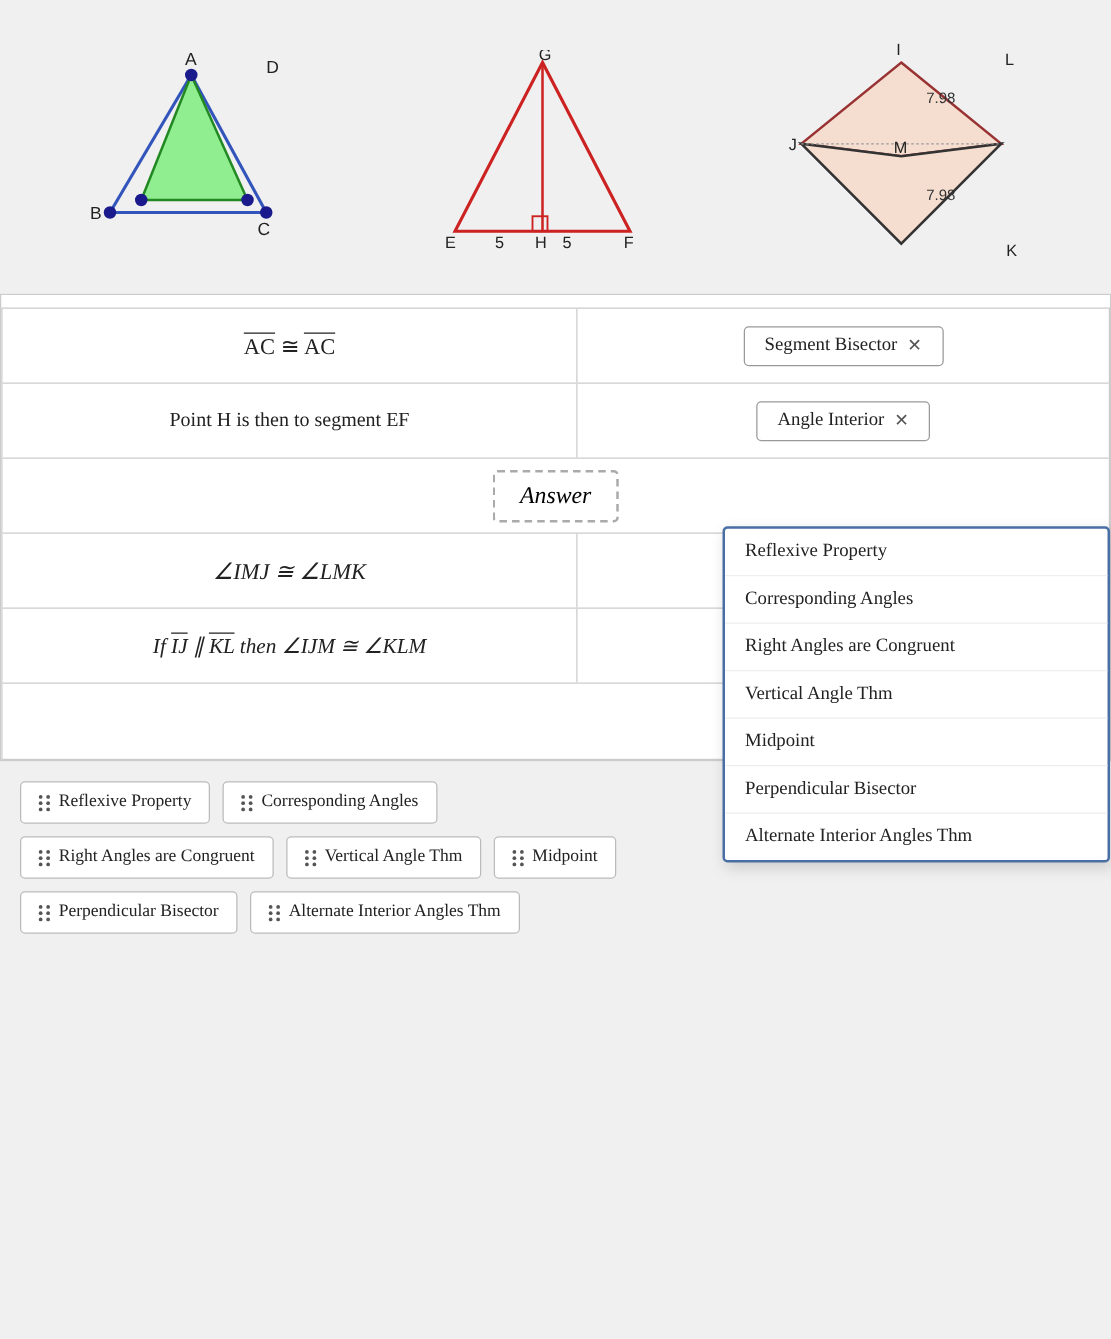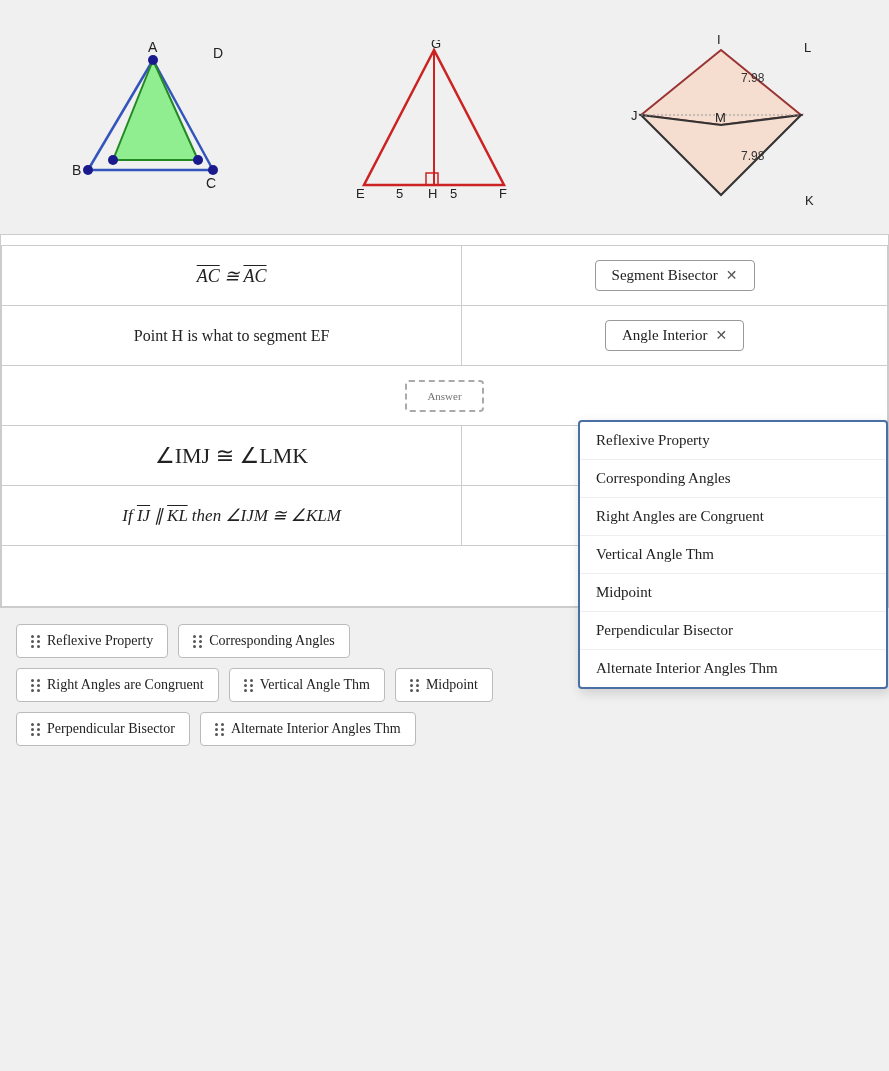--- a/index.html
+++ b/index.html
@@ -84,22 +84,23 @@
     .answer-chip .x-btn {
       color: #555;
       font-size: 14px;
       cursor: pointer;
     }
 
     .answer-dashed {
       border: 2px dashed #aaa;
       border-radius: 4px;
       padding: 8px 20px;
-      color: #737373;
-      font-size: 11px;
+      color: #000000;
+      font-size: 19px;
+      font-style: italic;
     }
 
     
     .dropdown-overlay {
       position: absolute;
       right: 0;
       top: 185px;
       width: 310px;
       background: #fff;
       border: 2px solid #4a6fa5;
@@ -228,53 +229,53 @@
     </svg>
   </div>
 </div>
 
 <div style="position:relative; background:#fff; border: 1px solid #ccc; margin: 0;">
 
   <div class="table-section">
 
     <div class="table-row">
       <div class="col-left">
-        <span style="font-style:italic; font-size:18px;">
+        <span style="font-size:18px;">
           <span style="text-decoration:overline;">AC</span> ≅ <span style="text-decoration:overline;">AC</span>
         </span>
       </div>
       <div class="col-right">
         <div class="answer-chip">
           <span>Segment Bisector</span>
           <span class="x-btn">✕</span>
         </div>
       </div>
     </div>
 
     <div class="table-row">
       <div class="col-left">
-        <span>Point H is what to segment EF</span>
+        <span>Point H is then to segment EF</span>
       </div>
       <div class="col-right">
         <div class="answer-chip">
           <span>Angle Interior</span>
           <span class="x-btn">✕</span>
         </div>
       </div>
     </div>
 
     <div class="table-row">
       <div class="col-right">
         <div class="answer-dashed">Answer</div>
       </div>
     </div>
 
     <div class="table-row">
       <div class="col-left">
-        <span style="font-size:22px;">
+        <span style="font-style:italic; font-size:18px;">
           ∠IMJ ≅ ∠LMK
         </span>
       </div>
       <div class="col-right">
         
       </div>
     </div>
 
 
     <div class="table-row">

